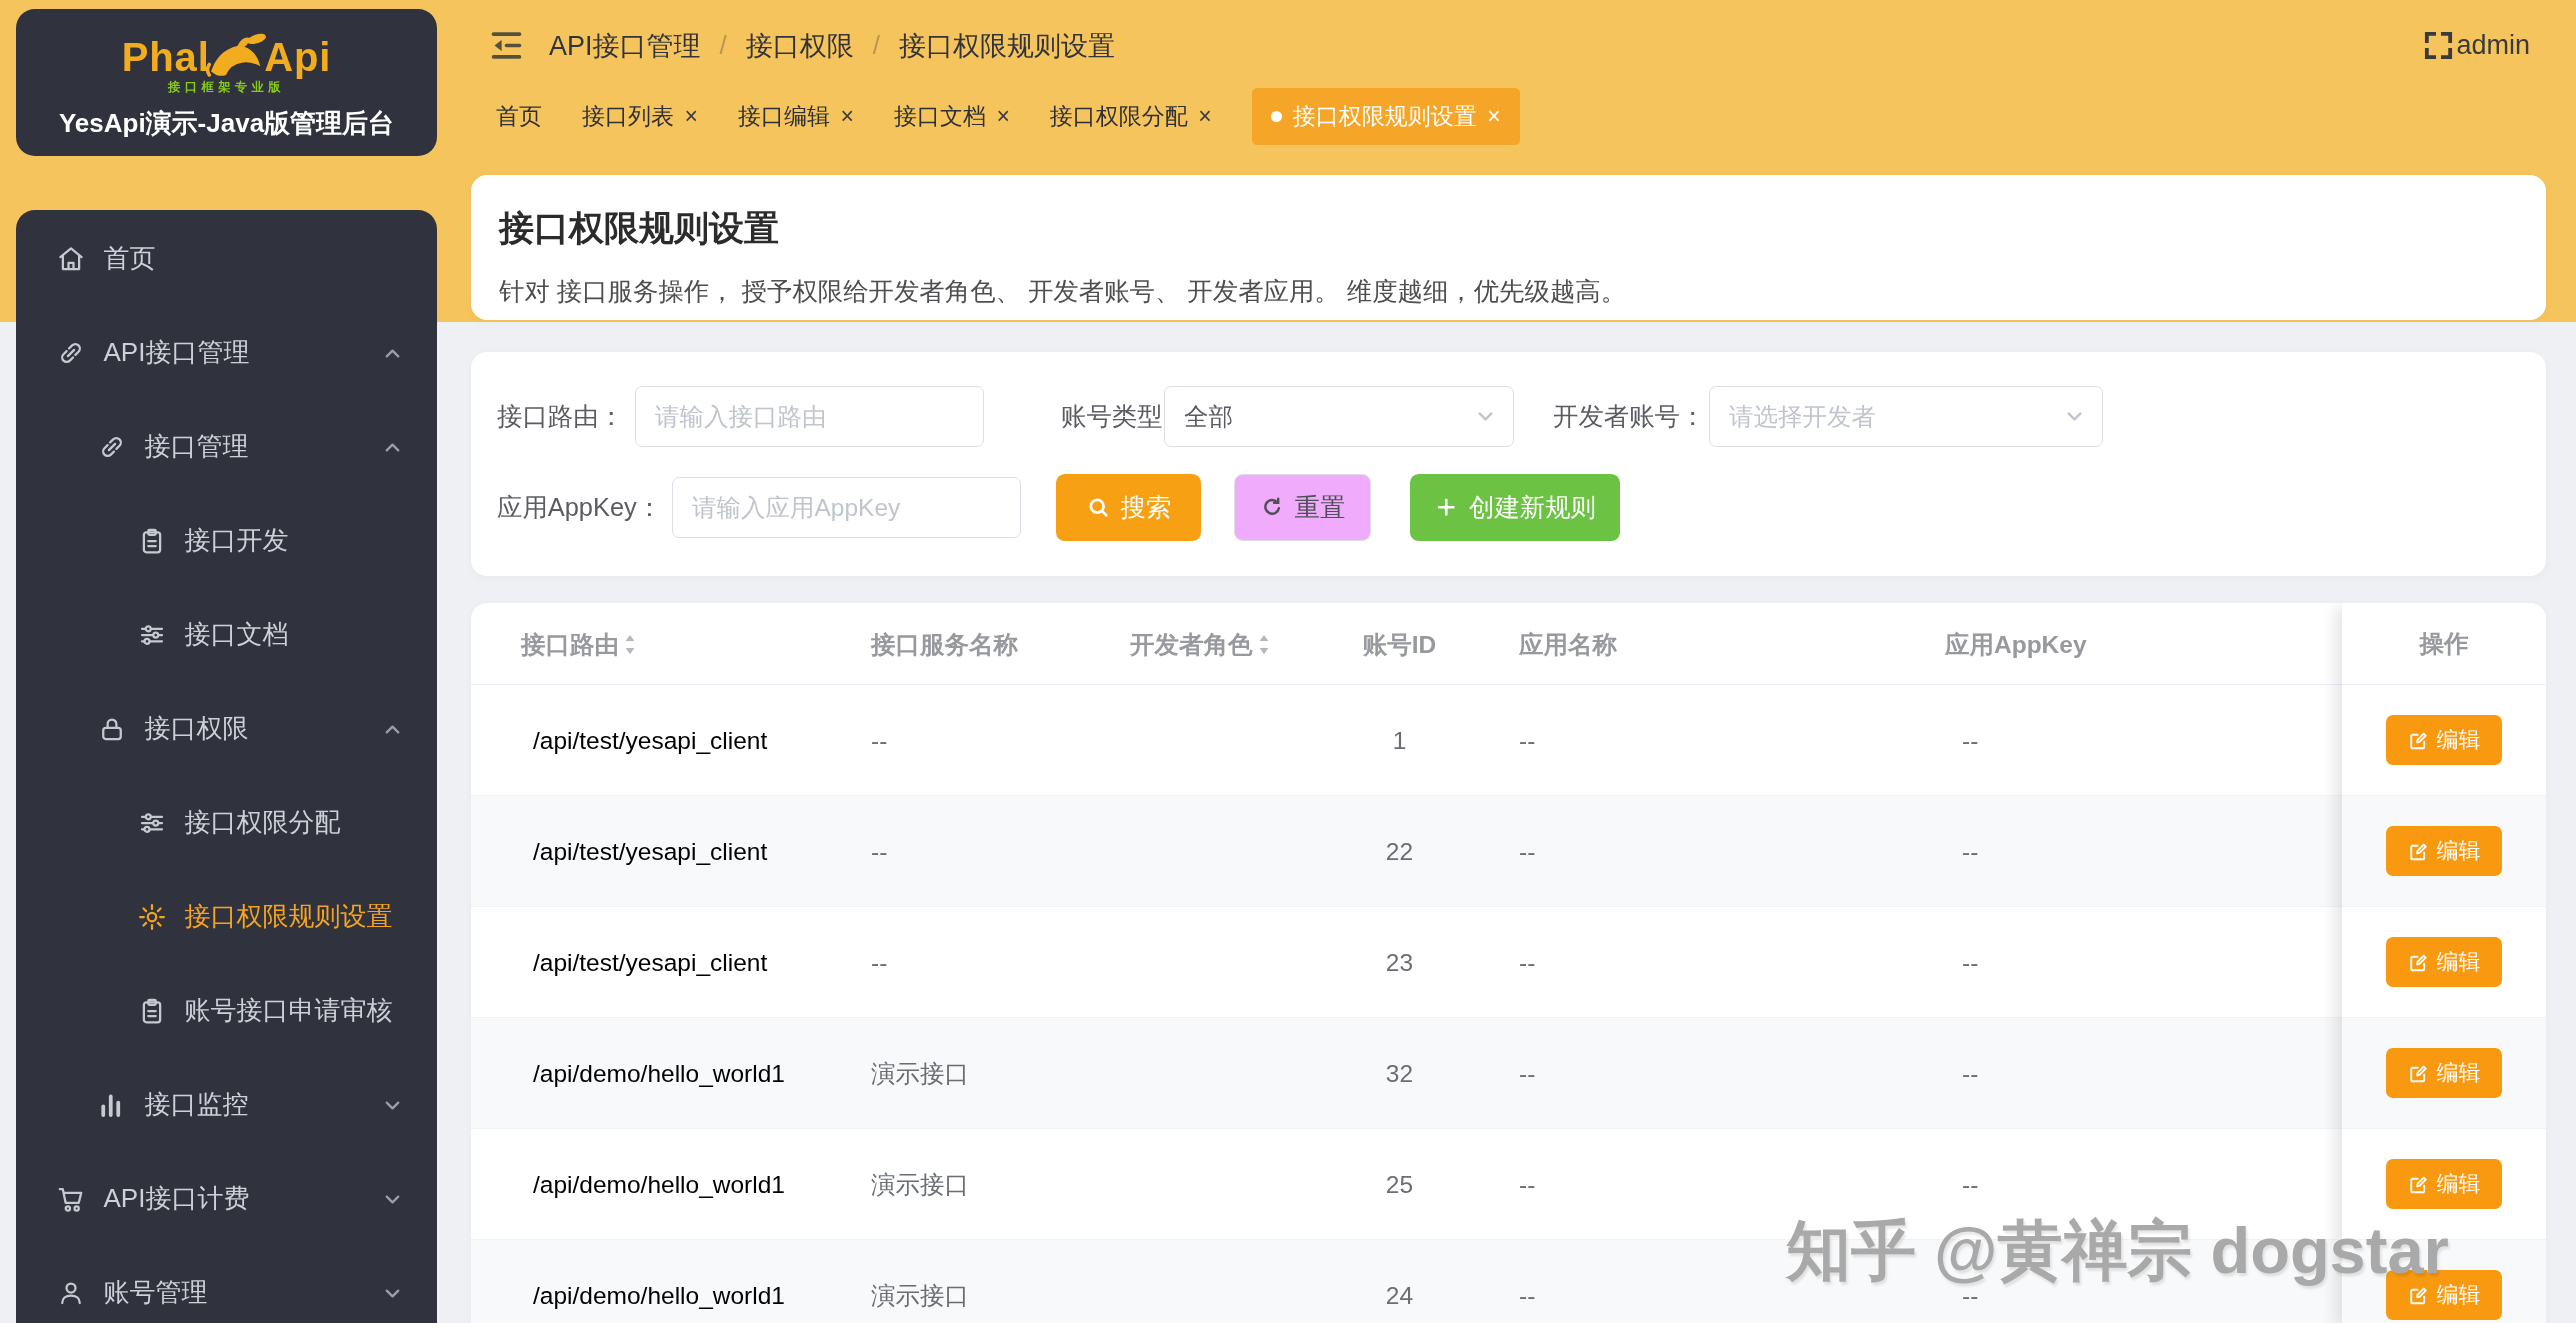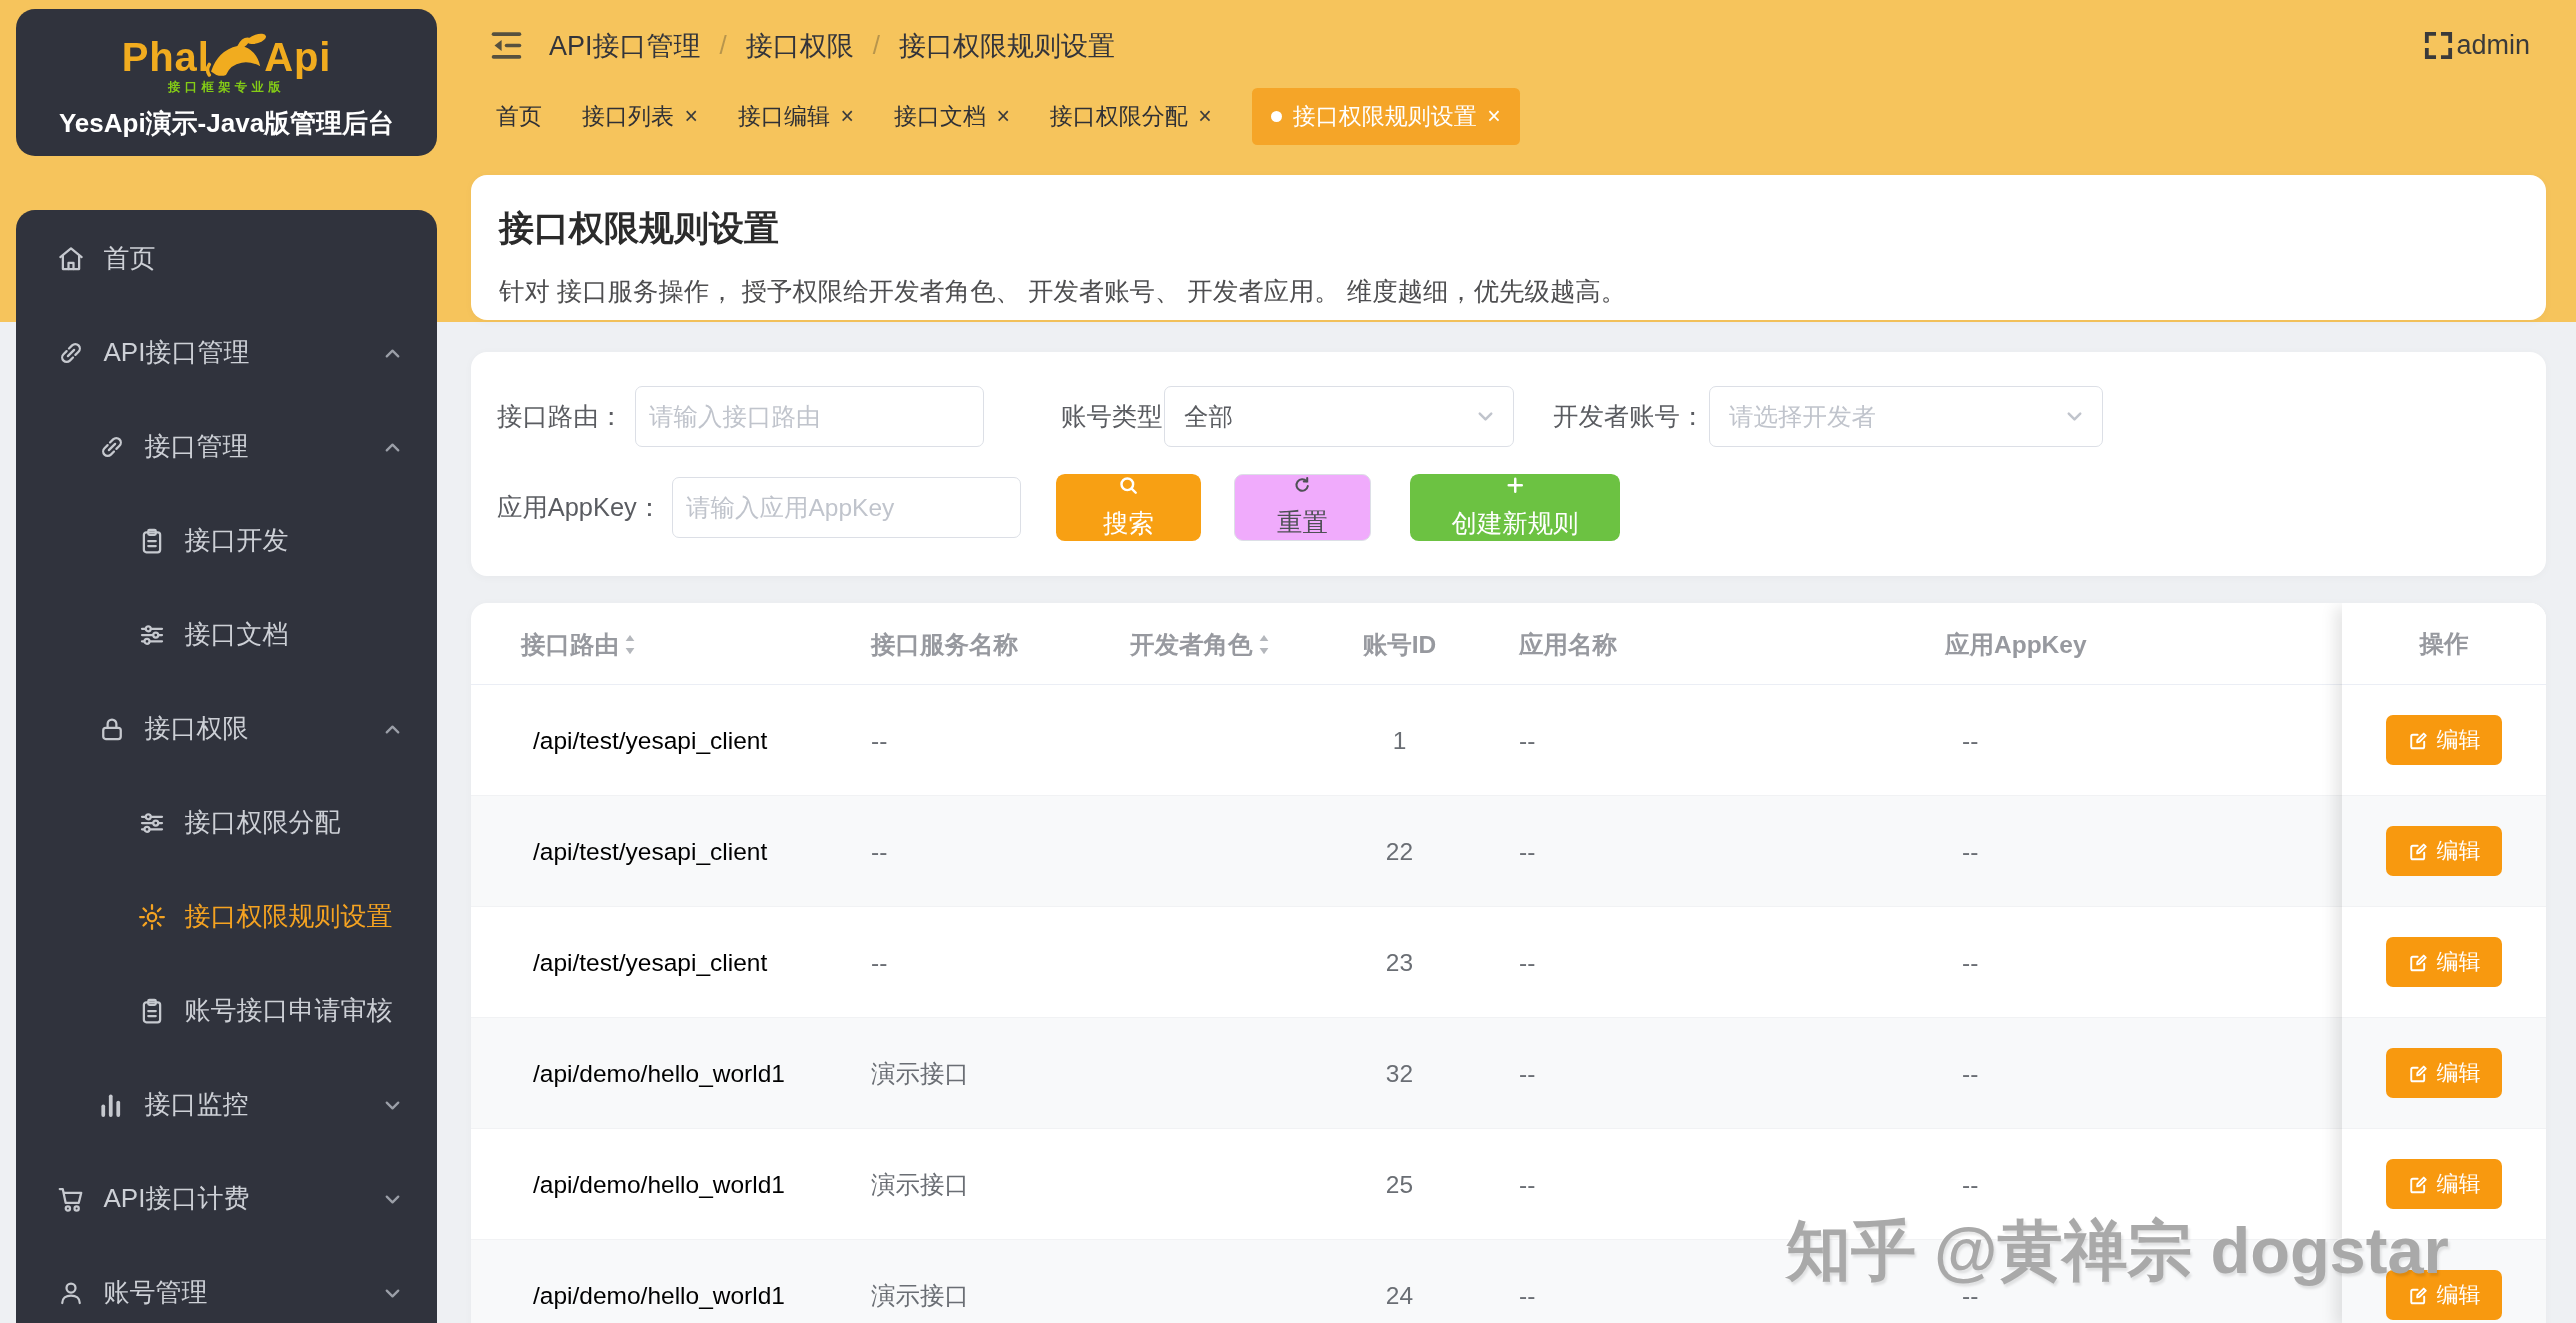--- a/index.html
+++ b/index.html
@@ -68,29 +68,29 @@
   .card { position:absolute; left:471px; width:2075px; background:#FFFFFF; border-radius:16px; box-shadow:0 1.8px 8.8px rgba(0,0,0,0.03); }
   .title-card { top:175px; height:145px; padding:30px 0 0 28px; z-index:3; }
   .page-title { font-size:35px; font-weight:bold; color:#2B2B2B; }
   .page-desc { font-size:25.4px; color:#4E4E50; margin-top:23px; }
 
   .filter-card { top:352px; height:224px; z-index:3; }
   .filter-row { position:absolute; left:26px; display:flex; align-items:center; height:63px; }
   .filter-row.r1 { top:33px; }
   .filter-row.r2 { top:124px; }
   .f-label { font-size:25.4px; color:#5A5C61; white-space:nowrap; }
-  .f-input { width:349px; height:61px; border:1.8px solid #DCDFE6; border-radius:7px; background:#fff; font-size:24.5px; color:#606266; padding:0 13px; outline:none; font-family:inherit; }
+  .f-input { width:349px; height:61px; border:1.8px solid #DCDFE6; border-radius:7px; background:#fff; font-size:24.5px; color:#606266; padding:0 19px; outline:none; font-family:inherit; }
   .f-input::placeholder { color:#C0C4CC; }
   .f-select { position:relative; height:61px; border:1.8px solid #DCDFE6; border-radius:7px; background:#fff; display:flex; align-items:center; padding:0 53px 0 19px; font-size:24.5px; cursor:pointer; }
   .f-select .sel-value { color:#5A5C61; }
   .f-select .sel-placeholder { color:#C0C4CC; }
   .f-select .sel-chev { position:absolute; right:16px; top:50%; margin-top:-11.4px; width:23px; height:23px; }
   .f-select .sel-chev svg { width:23px; height:23px; stroke:#C0C4CC; fill:none; stroke-width:2.6; stroke-linecap:round; stroke-linejoin:round; }
 
-  .btn { display:flex; align-items:center; justify-content:center; gap:10.5px; height:67px; border:none; border-radius:8.8px; font-size:25.4px; cursor:pointer; font-family:inherit; white-space:nowrap;flex-direction:column; }
+  .btn { display:flex; align-items:center; justify-content:center; gap:10.5px; height:67px; border:none; border-radius:8.8px; font-size:25.4px; cursor:pointer; font-family:inherit; white-space:nowrap; }
   .btn svg { width:24.5px; height:24.5px; }
   .btn-search { width:145px; background:#F8A013; color:#fff; margin-left:35px; }
   .btn-reset  { width:137px; background:#f0abfc; color:#4E5055; border:1.8px solid #DCDFE6; margin-left:33px; }
   .btn-create { width:210px; background:#6CC242; color:#fff; margin-left:39px; }
   .btn-search svg, .btn-create svg { stroke:#fff; fill:none; stroke-width:2.6; stroke-linecap:round; }
   .btn-reset svg { stroke:#4E5055; fill:none; stroke-width:2.4; stroke-linecap:round; }
 
   
   .table-card { top:603px; height:727px; border-radius:16px 16px 0 0; overflow:hidden; z-index:3; }
   .thead { position:relative; height:82px; border-bottom:0.9px solid #EBEEF5; }

